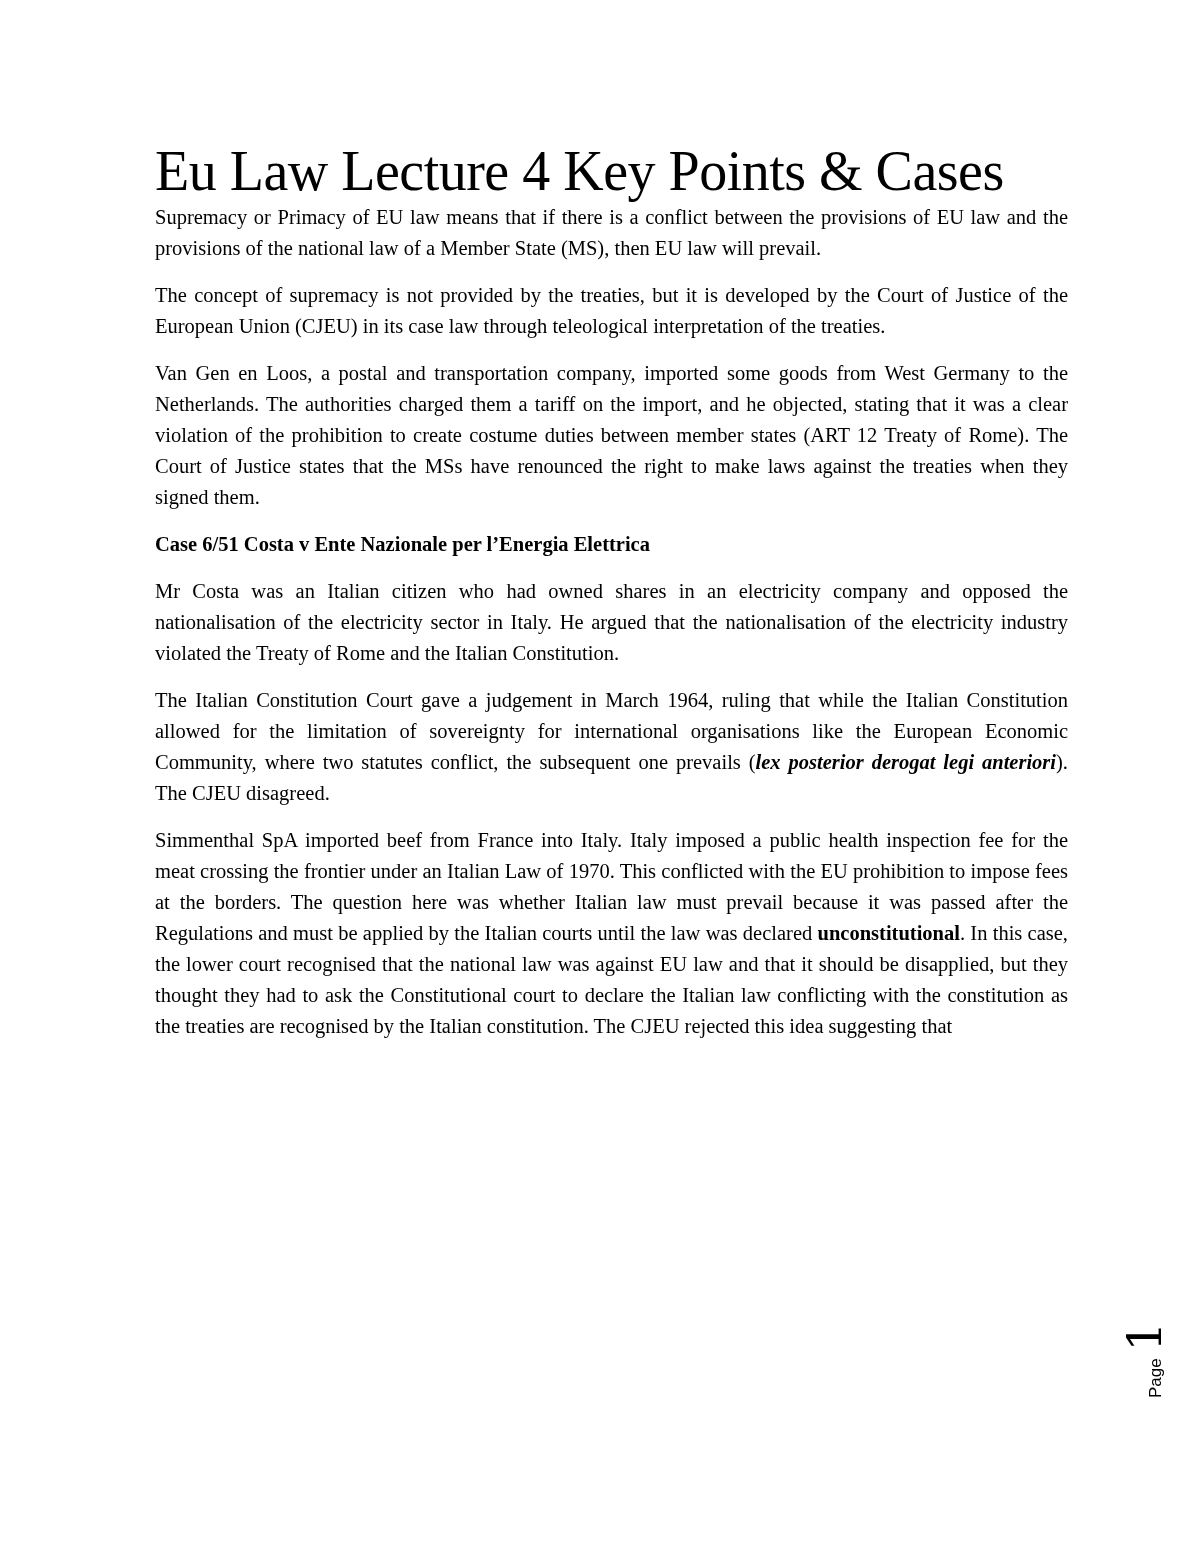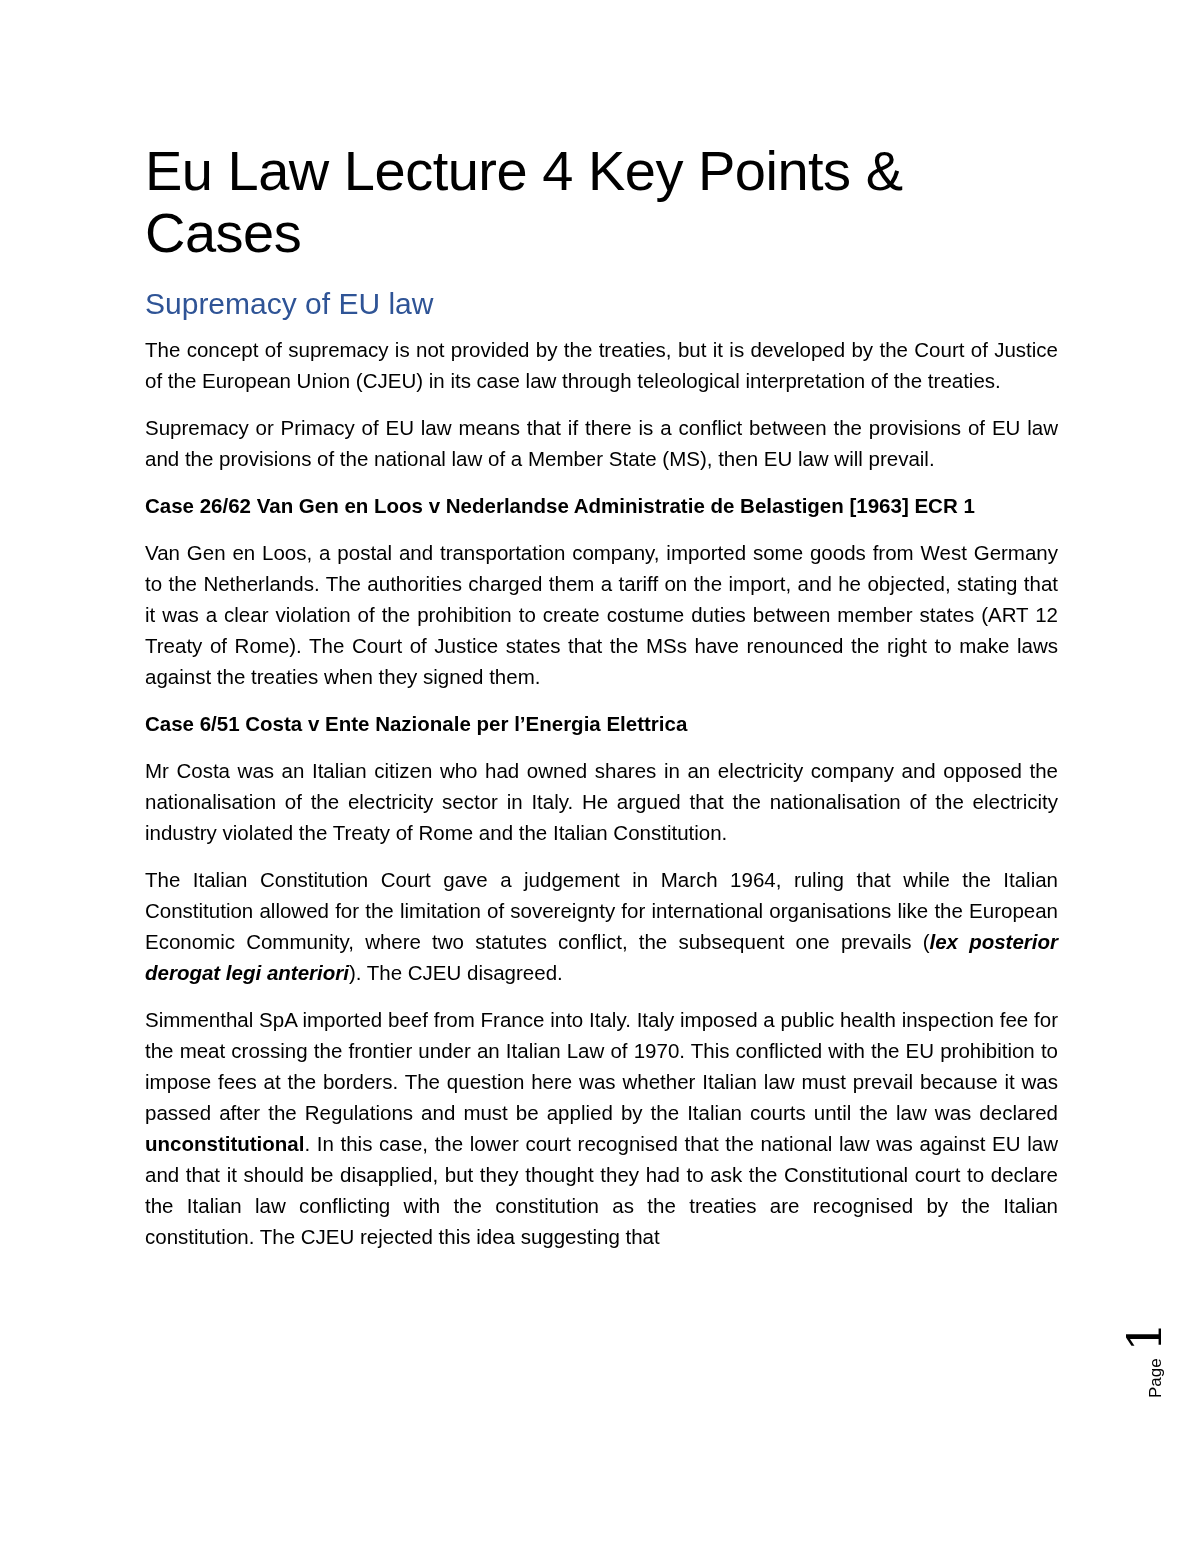--- a/index.html
+++ b/index.html
@@ -7,23 +7,24 @@
     width: 1200px;
     height: 1553px;
     background: #ffffff;
     font-family: "Liberation Sans", sans-serif;
     color: #000000;
     position: relative;
     overflow: hidden;
   }
   .content {
     position: absolute;
-    left: 145px;
+    left: 155px;
     top: 140px;
     width: 913px;
+    font-family: Liberation Serif, serif;
   }
   .doc-title {
     font-size: 56px;
     line-height: 62px;
     font-weight: 400;
     letter-spacing: -0.5px;
     margin: 0;
     max-width: 880px;
     color: #000000;
   }
@@ -69,25 +70,23 @@
     font-size: 46px;
     line-height: 1;
     color: #000000;
   }
 </style>
 </head>
 <body>
 
 <div class="content">
   <h1 class="doc-title">Eu Law Lecture 4 Key Points &amp; Cases</h1>
-  <h2 class="section-heading" style="color: rgb(47, 84, 150);">Supremacy of EU law</h2>
   <div class="doc-body">
+      <p class="para"><span>Supremacy or Primacy of EU law means that if there is a conflict between the provisions of EU law and the provisions of the national law of a Member State (MS), then EU law will prevail.</span></p>
       <p class="para"><span>The concept of supremacy is not provided by the treaties, but it is developed by the Court of Justice of the European Union (CJEU) in its case law through teleological interpretation of the treaties.</span></p>
-      <p class="para"><span>Supremacy or Primacy of EU law means that if there is a conflict between the provisions of EU law and the provisions of the national law of a Member State (MS), then EU law will prevail.</span></p>
-      <p class="case-heading"><span class="b">Case 26/62 Van Gen en Loos v Nederlandse Administratie de Belastigen [1963] ECR 1</span></p>
       <p class="para"><span>Van Gen en Loos, a postal and transportation company, imported some goods from West Germany to the Netherlands. The authorities charged them a tariff on the import, and he objected, stating that it was a clear violation of the prohibition to create costume duties between member states (ART 12 Treaty of Rome). The Court of Justice states that the MSs have renounced the right to make laws against the treaties when they signed them.</span></p>
       <p class="case-heading"><span class="b">Case 6/51 Costa v Ente Nazionale per l’Energia Elettrica</span></p>
       <p class="para"><span>Mr Costa was an Italian citizen who had owned shares in an electricity company and opposed the nationalisation of the electricity sector in Italy. He argued that the nationalisation of the electricity industry violated the Treaty of Rome and the Italian Constitution.</span></p>
       <p class="para"><span>The Italian Constitution Court gave a judgement in March 1964, ruling that while the Italian Constitution allowed for the limitation of sovereignty for international organisations like the European Economic Community, where two statutes conflict, the subsequent one prevails (</span><span class="b i">lex posterior derogat legi anteriori</span><span>). The CJEU disagreed.</span></p>
       <p class="para"><span>Simmenthal SpA imported beef from France into Italy. Italy imposed a public health inspection fee for the meat crossing the frontier under an Italian Law of 1970. This conflicted with the EU prohibition to impose fees at the borders. The question here was whether Italian law must prevail because it was passed after the Regulations and must be applied by the Italian courts until the law was declared </span><span class="b">unconstitutional</span><span>. In this case, the lower court recognised that the national law was against EU law and that it should be disapplied, but they thought they had to ask the Constitutional court to declare the Italian law conflicting with the constitution as the treaties are recognised by the Italian constitution. The CJEU rejected this idea suggesting that</span></p>
     </div>
 </div>
 
 <div class="page-num-footer">
   <div class="page-num-inner">

